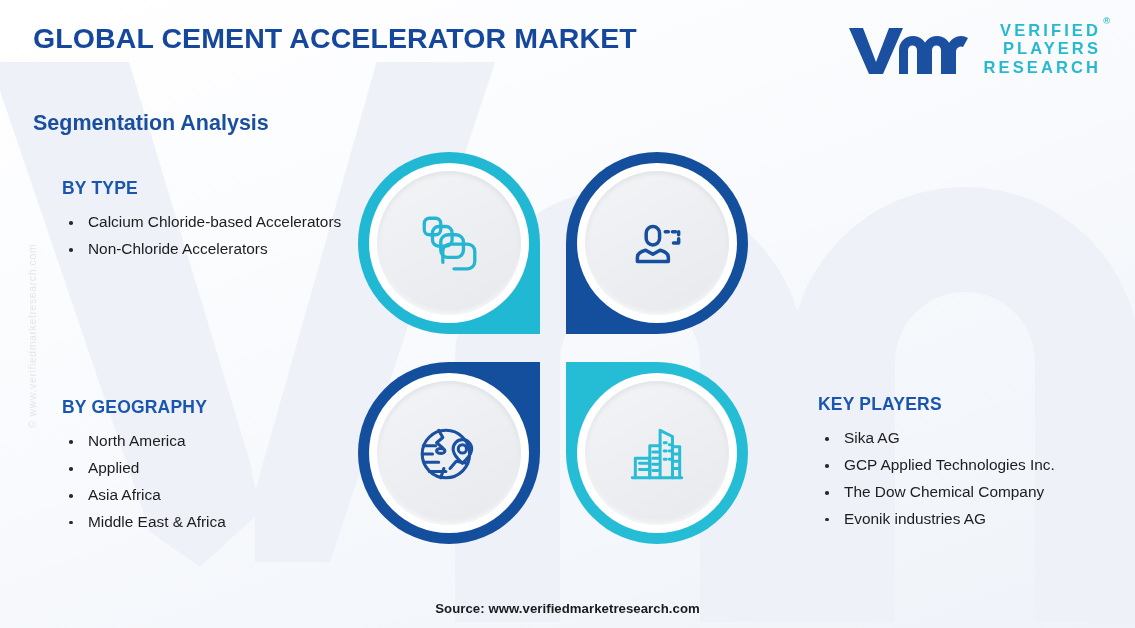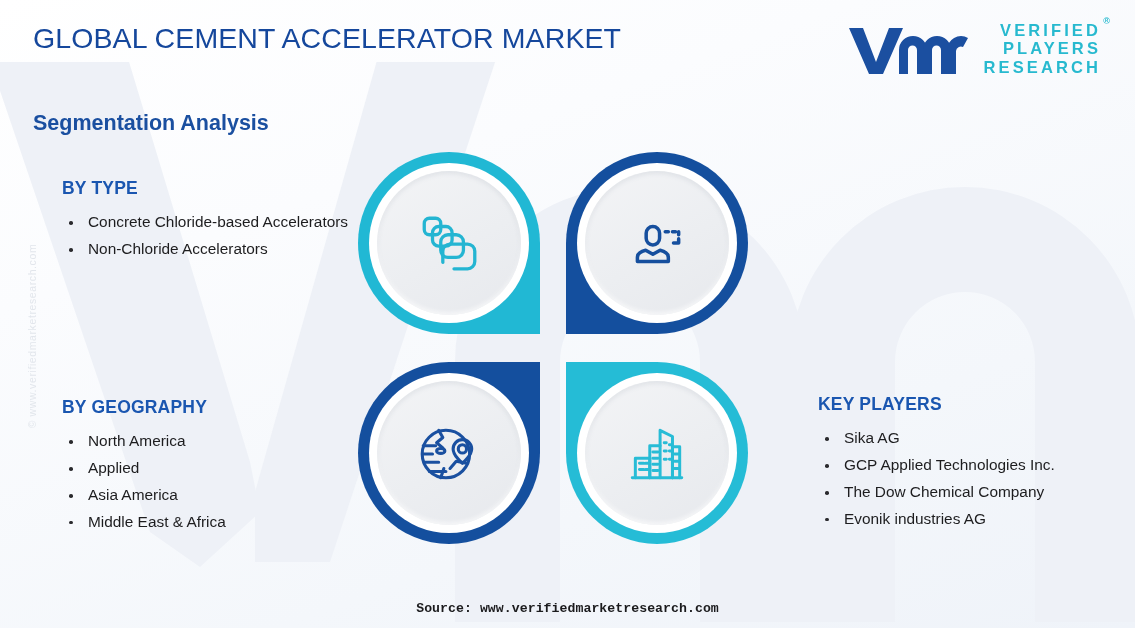--- a/index.html
+++ b/index.html
@@ -32,21 +32,21 @@
     font-size:10.5px;
     letter-spacing:.6px;
     color:#e2e6ec;
     white-space:nowrap;
     text-align:center;
   }
 
   
   .title {
     position:absolute; left:33px; top:22px;
-    font-size:28.5px; font-weight:400;
+    font-size:28.5px; font-weight:700;
     letter-spacing:.1px;
     color:#15479c;
     white-space:nowrap;
   }
   .subtitle {
     position:absolute; left:33px; top:111px;
     font-size:21.5px; font-weight:700;
     color:#1a4fa0;
     white-space:nowrap;
   }
@@ -134,21 +134,20 @@
   .pod.bl { left:0;   top:210px; }
   .pod.br { left:208px; top:210px; }
 
   
   .source {
     position:absolute; left:0; right:0; bottom:12px;
     text-align:center;
     font-size:13.2px; font-weight:700;
     color:#1b1b1d;
     letter-spacing:.05px;
-    font-family:Liberation Mono, monospace;
   }
 </style>
 </head>
 <body>
 
 <div id="page">
 
   <div class="wm-layer">
     <svg class="wm-svg" viewBox="0 0 1135 560" preserveAspectRatio="none">
 
@@ -184,31 +183,31 @@
       <div>VERIFIED</div>
       <div>PLAYERS</div>
       <div>RESEARCH</div>
       <span class="logo-reg">®</span>
     </div>
   </div>
 
   <div class="seg" id="seg-type">
     <h3>BY TYPE</h3>
     <ul>
-      <li>Concrete Chloride-based Accelerators</li>
+      <li>Calcium Chloride-based Accelerators</li>
       <li>Non-Chloride Accelerators</li>
     </ul>
   </div>
 
   <div class="seg" id="seg-geography">
     <h3>BY GEOGRAPHY</h3>
     <ul>
       <li>North America</li>
       <li>Applied</li>
-      <li>Asia America</li>
+      <li>Asia Africa</li>
       <li>Middle East &amp; Africa</li>
     </ul>
   </div>
 
   <div class="seg" id="seg-application">
   </div>
 
   <div class="seg" id="seg-players">
     <h3>KEY PLAYERS</h3>
     <ul>

